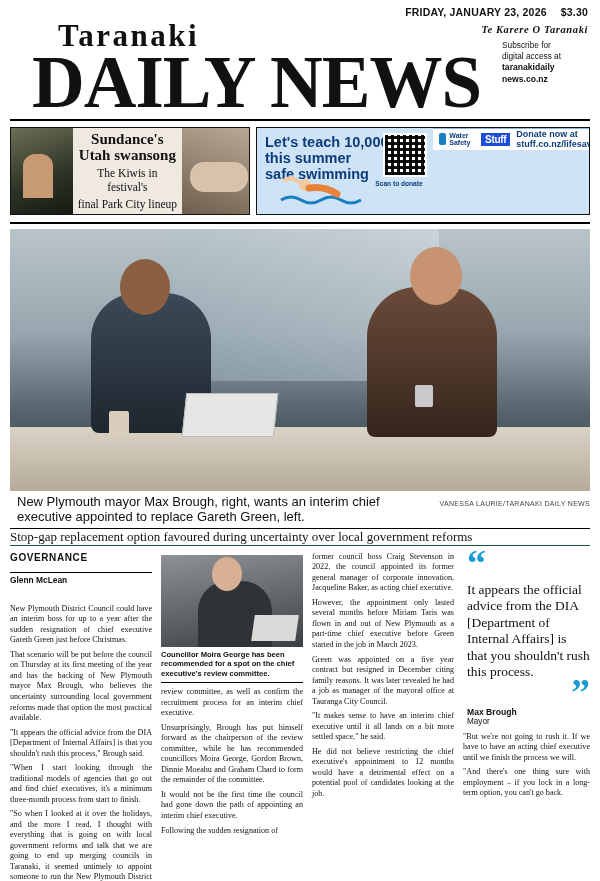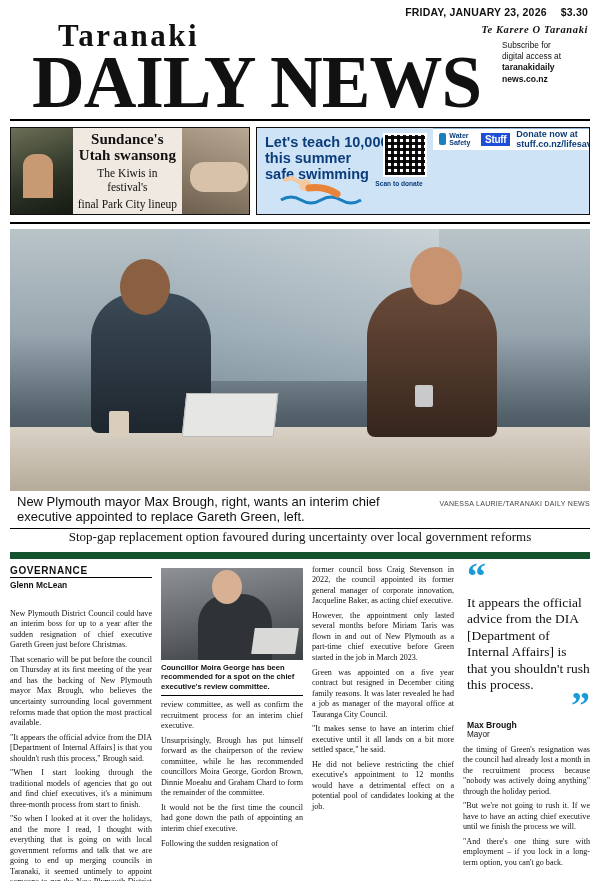--- a/index.html
+++ b/index.html
@@ -192,31 +192,31 @@
   }
 
   
   .headline {
     font-family:"Liberation Serif", serif; font-weight:bold;
     font-size:42px; line-height:1.02; letter-spacing:-.8px;
     margin:9px 0 6px; text-align:center;
   }
   .standfirst {
     font-family:"Liberation Serif", serif; font-size:13px;
-    text-align:center; padding-bottom:7px; border-bottom:7px solid #14532d;
+    text-align:left; border-bottom:1px solid #14532d;
   }
 
   
   .cols { display:flex; gap:9px; margin-top:6px; }
   .col { width:142px; }
   .col.wide { width:auto; flex:1; }
   .kicker {
     font-family:"Liberation Sans", sans-serif; font-weight:bold;
     font-size:10px; letter-spacing:.6px; border-bottom:1px solid #000;
-    padding-bottom:1px;
+    padding-bottom:9px;
   }
   .byline {
     font-family:"Liberation Sans", sans-serif; font-weight:bold;
     font-size:8.4px; margin:2px 0 19px;
   }
   p.body {
     font-family:"Liberation Serif", serif; font-size:8.1px;
     line-height:1.3; margin:0 0 4px; text-align:justify;
     hyphens:auto;
   }
@@ -393,20 +393,19 @@
     </div>
 
     <div class="col wide">
       <div class="pullquote">
         <div class="pq-mark">“</div>
         <div class="pq-text">It appears the official advice from the DIA [Department of Internal Affairs] is that you shouldn't rush this process.</div>
         <div class="pq-mark-end">”</div>
         <div class="pq-attr">Max Brough</div>
         <div class="pq-role">Mayor</div>
       </div>
-      <p class="body">the timing of Green's resignation was the council had already lost a month in the recruitment process because "nobody was actively doing anything" through the holiday period.</p>
       <p class="body">"But we're not going to rush it. If we have to have an acting chief executive until we finish the process we will.</p>
       <p class="body">"And there's one thing sure with employment – if you lock in a long-term option, you can't go back.</p>
 
     </div>
 
   </div>
 </div>
 
 </body></html>

